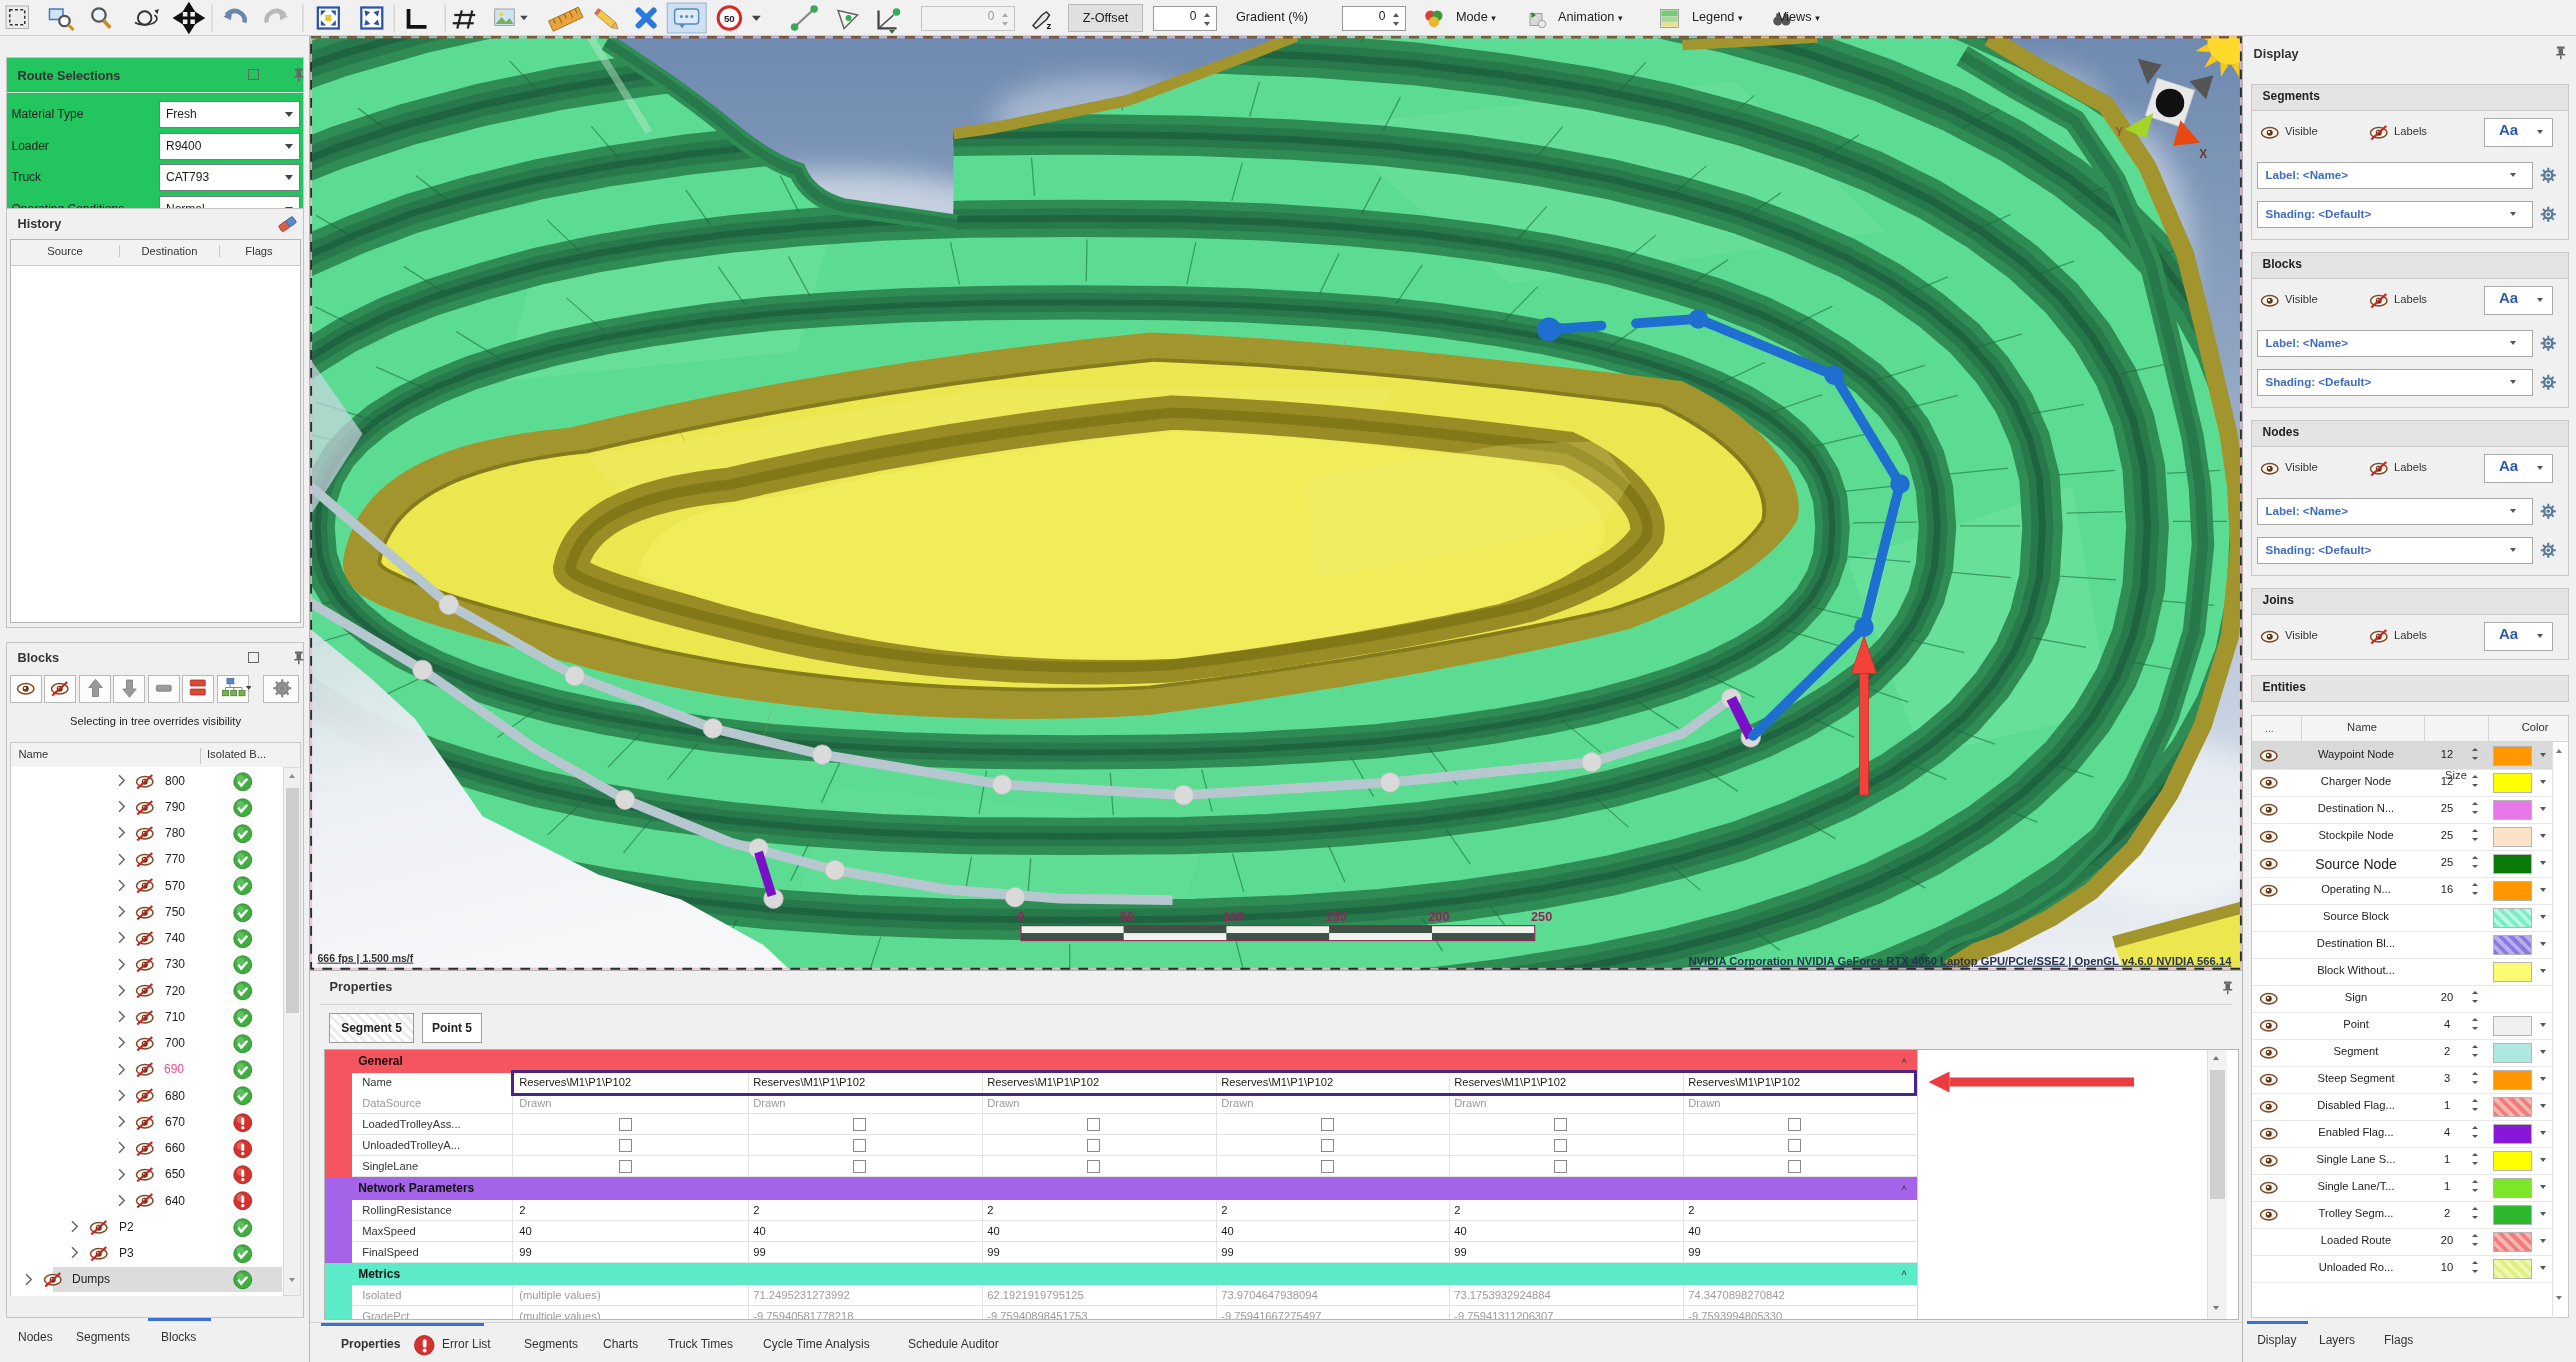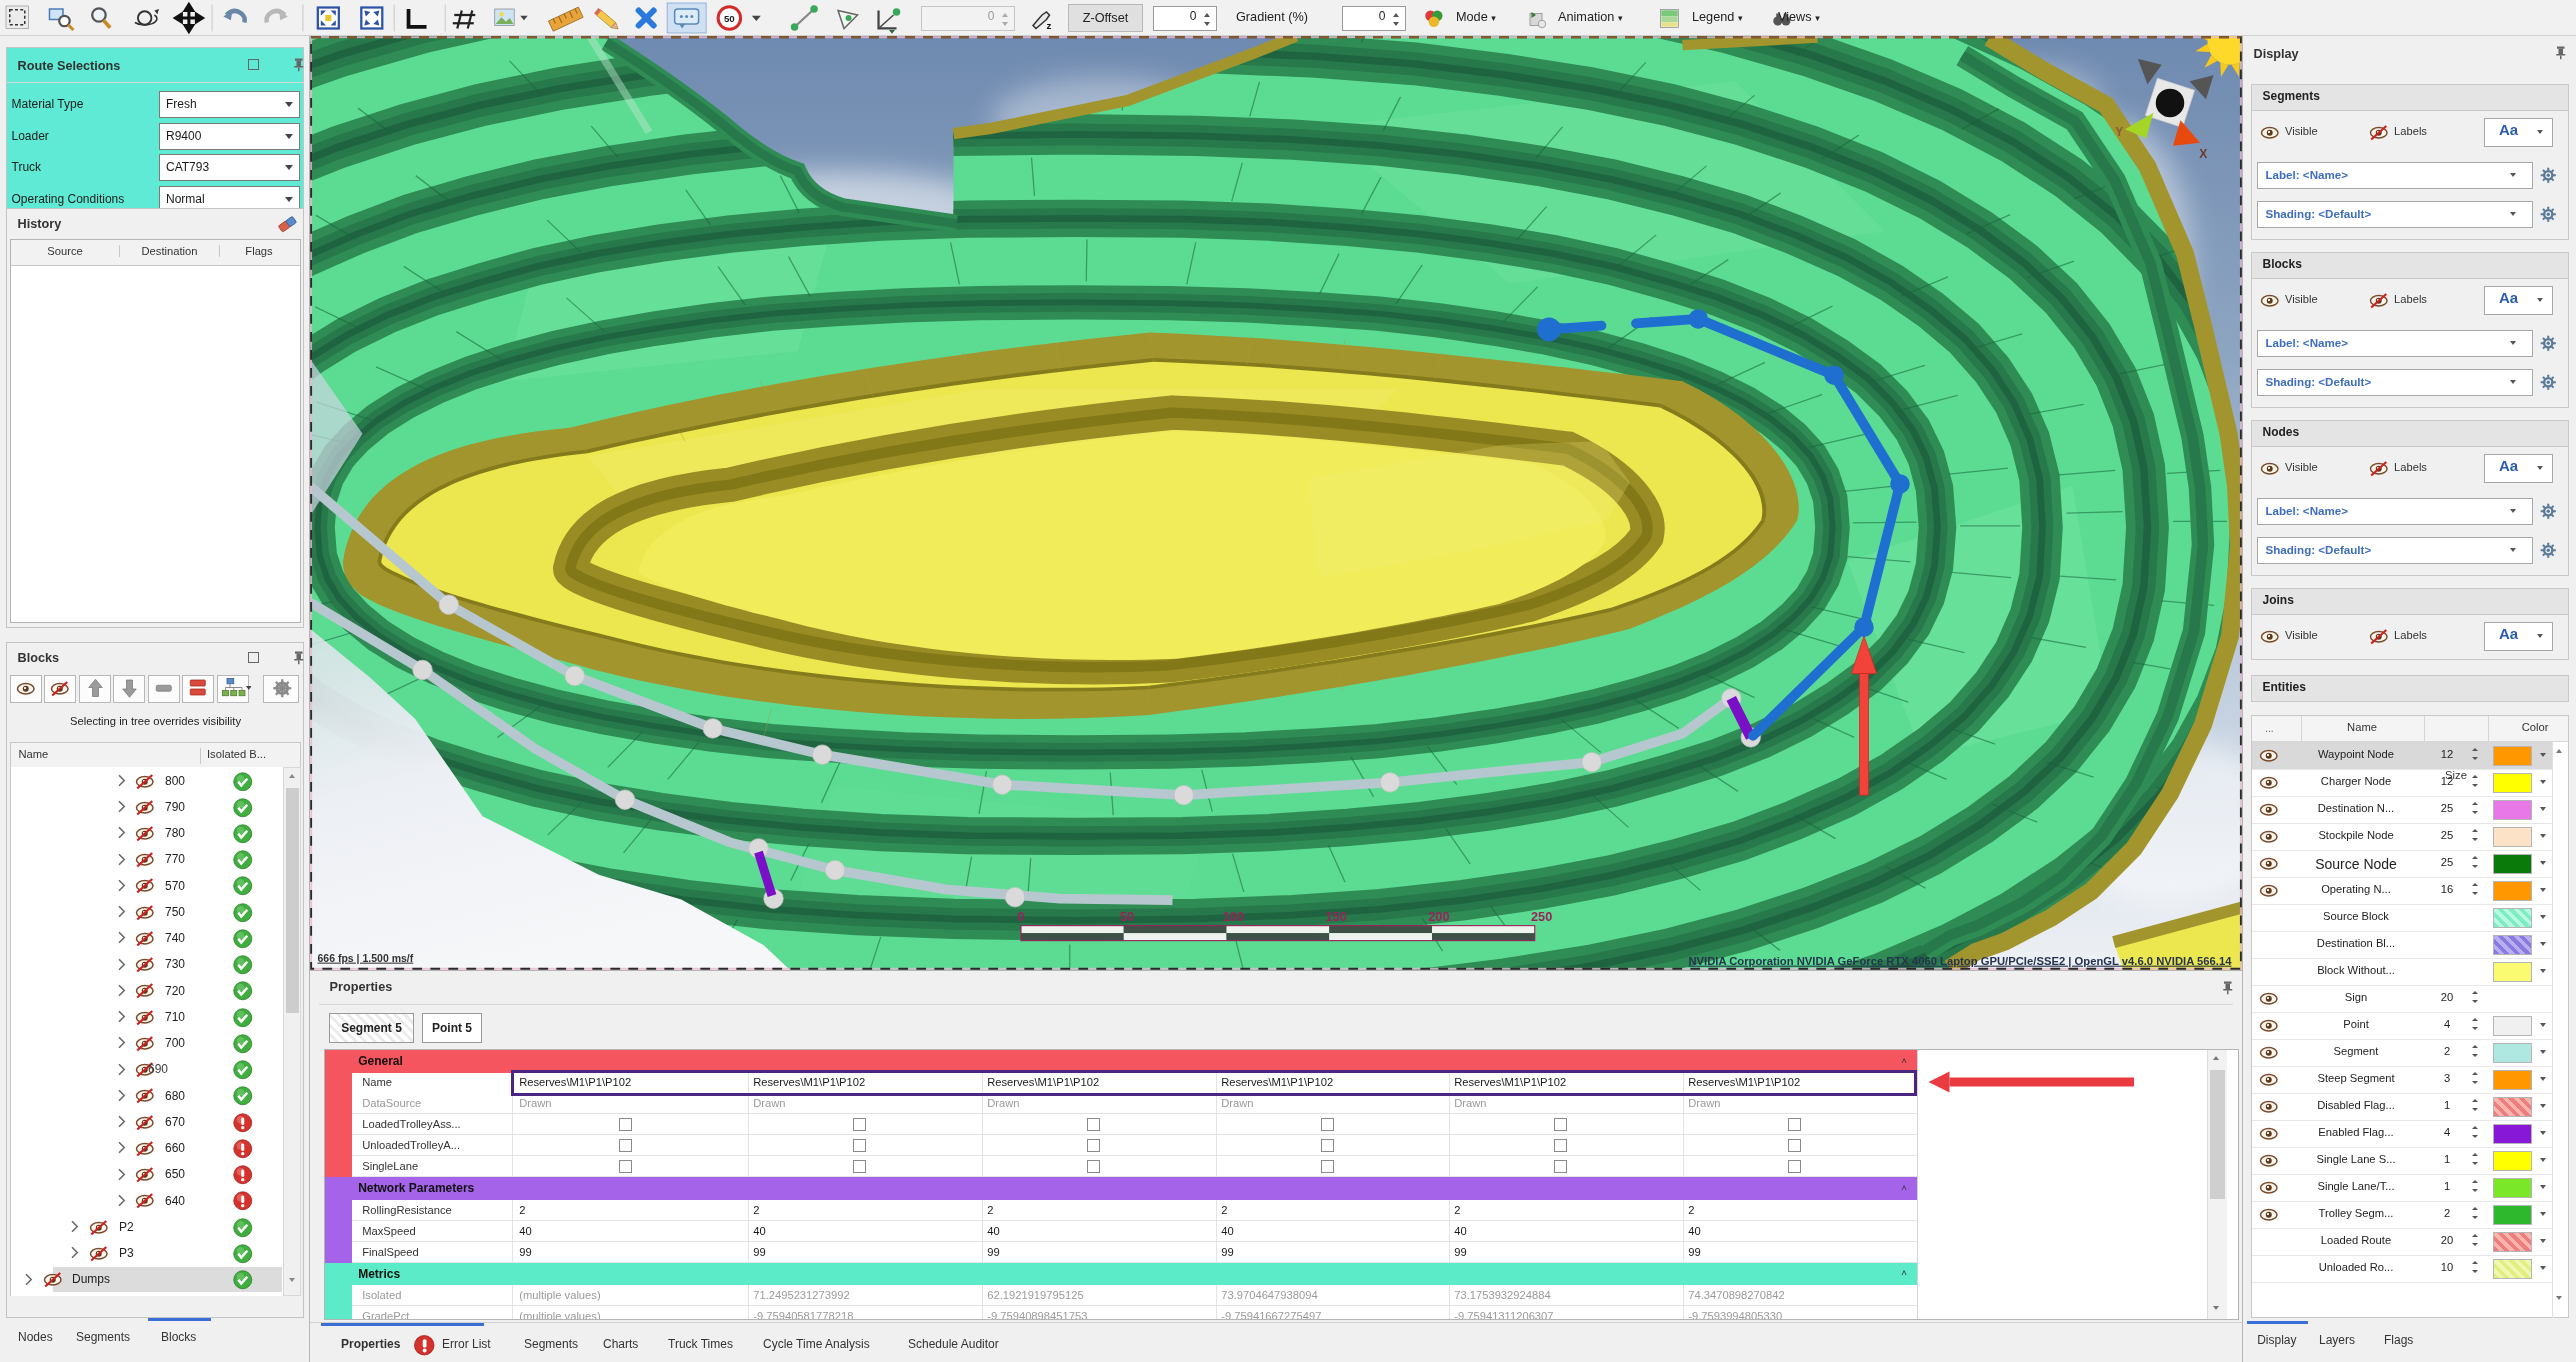--- a/index.html
+++ b/index.html
@@ -148,21 +148,21 @@
     <div class="abs" style="left:1692px;top:9.7px;font-size:12.7px;color:#222;">Legend <span style="font-size:9px">▾</span></div>
     <svg class="abs" style="left:1771px;top:9px" width="22.5" height="19.5" viewBox="0 0 30 26">
       <circle cx="9" cy="16" r="6" fill="#555"></circle>
       <circle cx="20" cy="16" r="6" fill="#555"></circle>
       <rect x="7" y="6" width="5" height="8" fill="#555"></rect>
       <rect x="17" y="6" width="5" height="8" fill="#555"></rect>
     </svg>
     <div class="abs" style="left:1778px;top:9.7px;font-size:12.7px;color:#222;">Views <span style="font-size:9px">▾</span></div>
   </div>
 <div class="abs" style="left:0;top:36px;width:310px;height:1327px;background:#f0f0f0;border-right:0.7px solid #b5b5b5;">
-    <div class="abs" style="left:6px;top:11px;width:298px;height:174px;border:0.7px solid #c3c3c3;background:#5eead4;">
+    <div class="abs" style="left:6px;top:21px;width:298px;height:174px;border:0.7px solid #c3c3c3;background:#22c55e;">
       <div class="abs panel-title" style="left:10.5px;top:10.5px;">Route Selections</div>
       <div class="abs" style="left:241px;top:11.2px;width:11.2px;height:11.2px;border:1.5px solid #666;"></div>
       <svg class="abs" style="left:285px;top:9px" width="13.5" height="15" viewBox="0 0 18 20">
         <rect x="4" y="2" width="10" height="3" fill="#666"></rect>
         <rect x="6" y="5" width="6" height="7" fill="#666"></rect>
         <rect x="3" y="12" width="12" height="2" fill="#666"></rect>
         <line x1="9" y1="14" x2="9" y2="19" stroke="#666" stroke-width="2"></line>
       </svg>
       <div class="abs" style="left:0;top:34px;width:297px;border-top:0.7px solid #d8d8d8;"></div>
       <div class="abs" style="left:4.5px;top:49px;font-size:12px;color:#222;">Material Type</div>
@@ -437,21 +437,21 @@
         </svg>
         <svg class="abs" style="left:105px;top:295px" width="10.5" height="15" viewBox="0 0 14 20">
           <path d="M4 3 l7 7 -7 7" fill="none" stroke="#666" stroke-width="2"></path>
         </svg>
         <svg class="abs" style="left:124px;top:293px" width="19.5" height="19.5" viewBox="0 0 26 26">
           <ellipse cx="13" cy="13" rx="11" ry="7" fill="#fdf6ee" stroke="#7a4a2a" stroke-width="2"></ellipse>
           <circle cx="13" cy="13" r="4" fill="#5a3a1a"></circle>
           <circle cx="12" cy="12" r="1.5" fill="#fff"></circle>
           <line x1="3" y1="22" x2="23" y2="4" stroke="#cc2222" stroke-width="3"></line>
         </svg>
-        <div class="abs" style="left:137px;top:295px;font-size:12px;color:#404040;text-align:right;">690</div>
+        <div class="abs" style="left:153px;top:295px;font-size:12px;color:#ec4899;text-align:right;">690</div>
         <svg class="abs" style="left:222px;top:293px" width="19.5" height="19.5" viewBox="0 0 26 26">
           <circle cx="13" cy="13" r="12" fill="#3fae3f" stroke="#1d7a1d"></circle>
           <circle cx="10" cy="9" r="5" fill="#7bd07b" opacity="0.55"></circle>
           <path d="M7 13 l4 5 8 -9" fill="none" stroke="#fff" stroke-width="3.5"></path>
         </svg>
         <svg class="abs" style="left:105px;top:321px" width="10.5" height="15" viewBox="0 0 14 20">
           <path d="M4 3 l7 7 -7 7" fill="none" stroke="#666" stroke-width="2"></path>
         </svg>
         <svg class="abs" style="left:124px;top:319px" width="19.5" height="19.5" viewBox="0 0 26 26">
           <ellipse cx="13" cy="13" rx="11" ry="7" fill="#fdf6ee" stroke="#7a4a2a" stroke-width="2"></ellipse>

